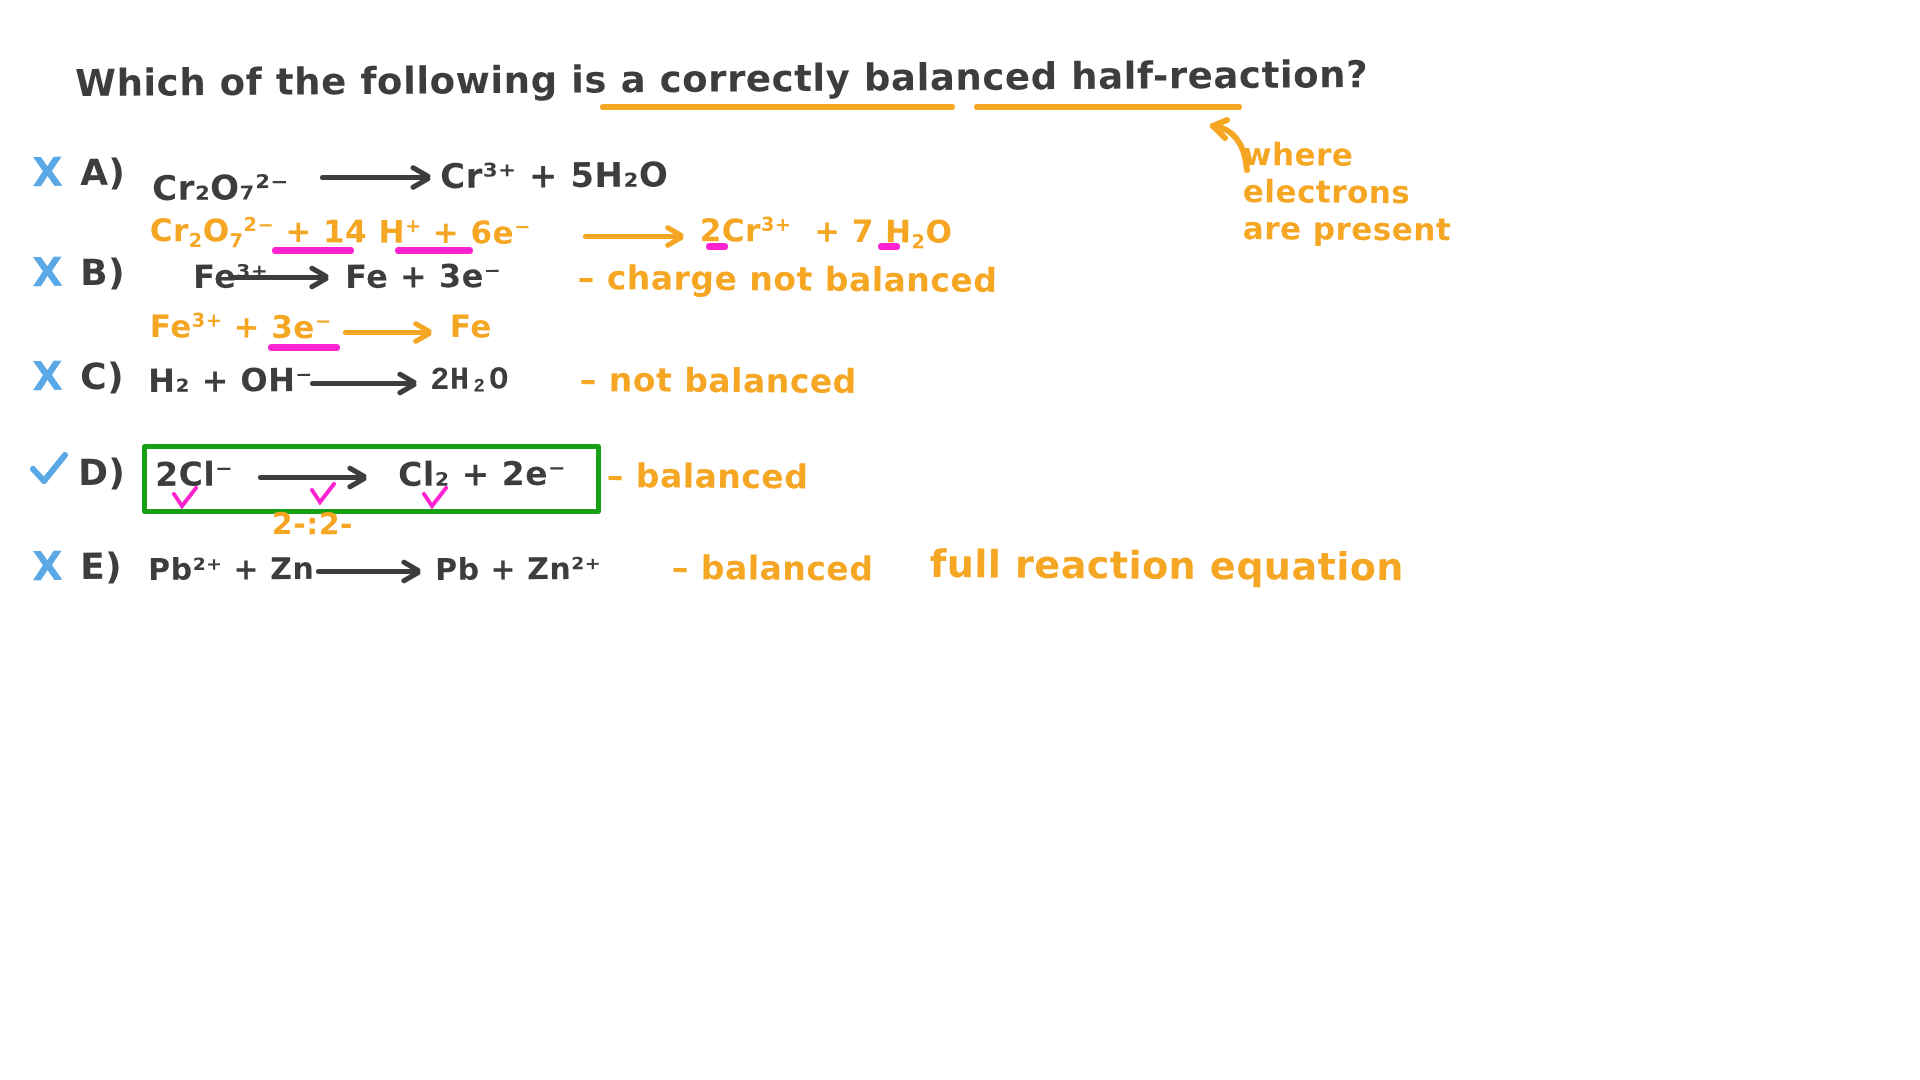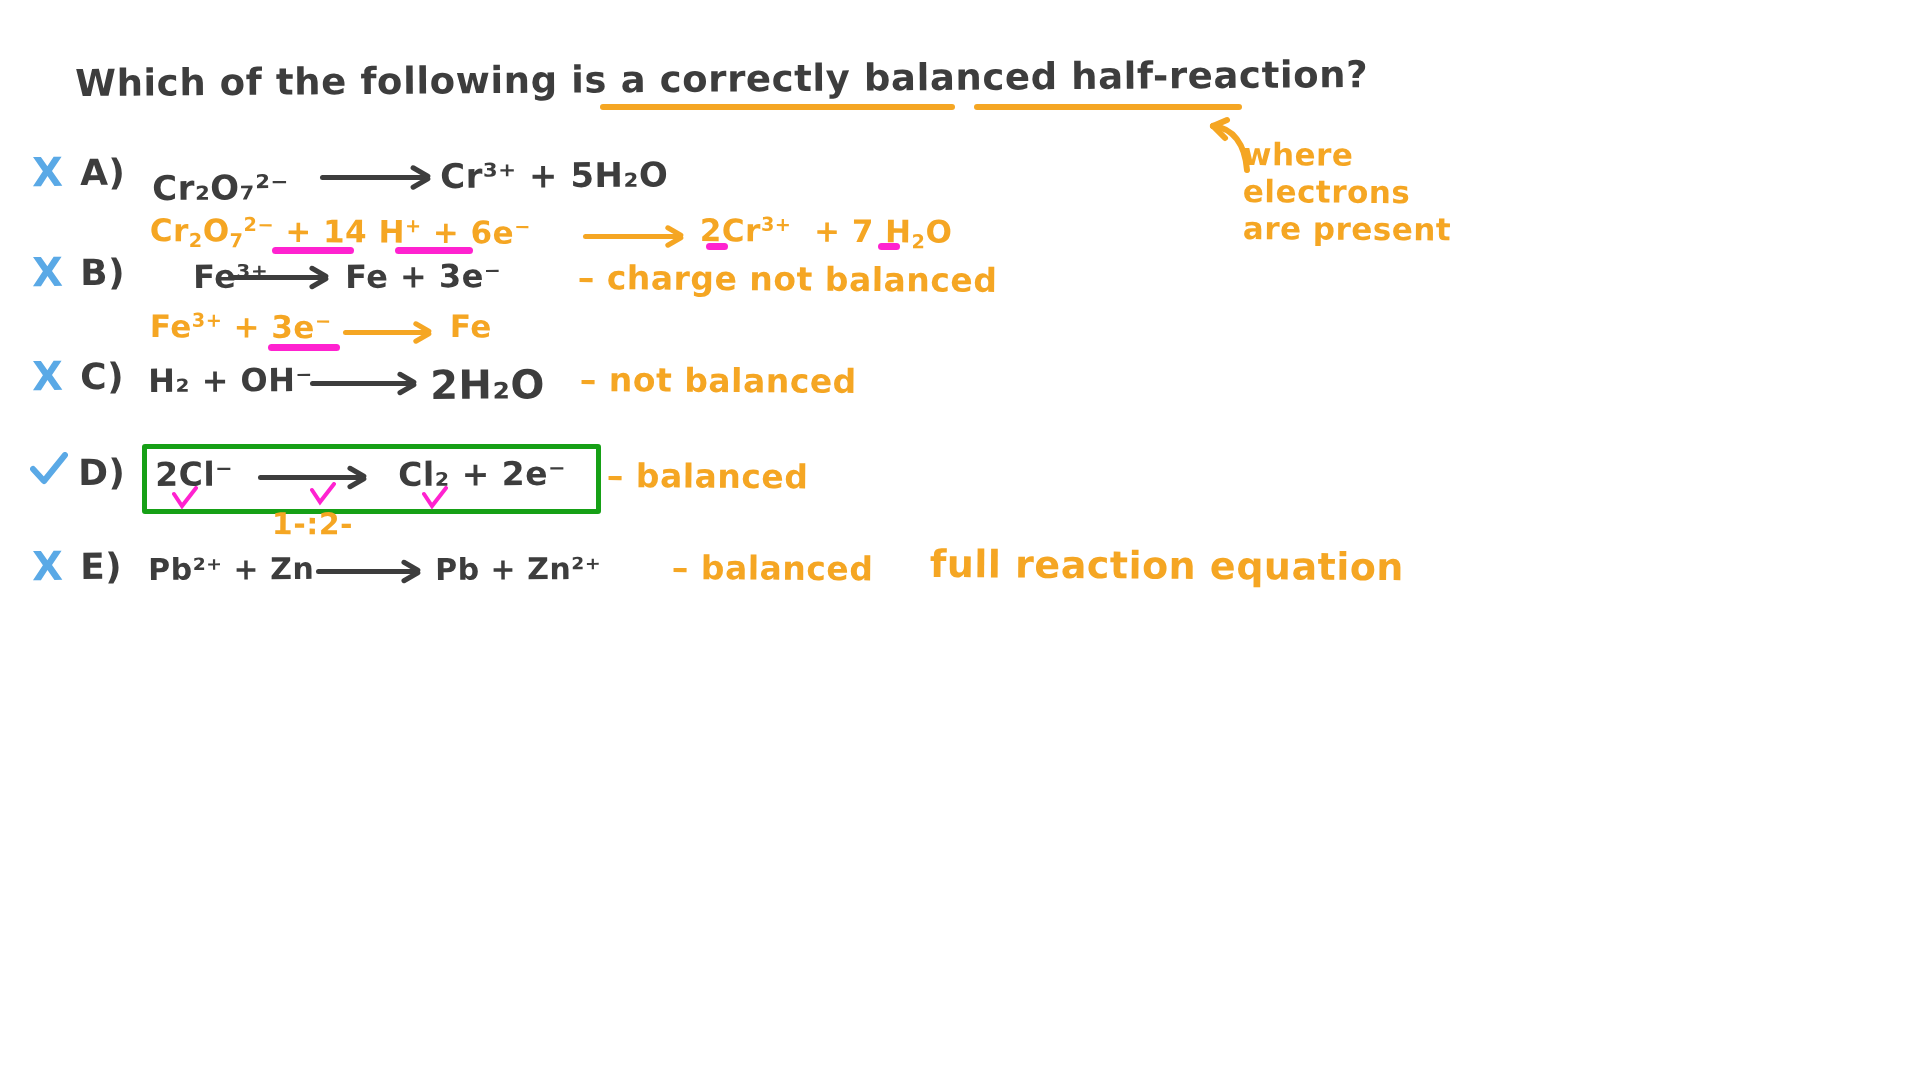--- a/index.html
+++ b/index.html
@@ -148,21 +148,21 @@
   <div class="mark-x slant1" style="left:32px;top:356px;">X</div>
   <div class="hw ink-dark slant2" style="left:80px;top:356px;font-size:36px;">C)</div>
   <div class="hw ink-dark slant2" style="left:148px;top:362px;font-size:32px;">
     <span>H₂ + OH⁻</span>
   </div>
   <div class="arrow dark" style="left:310px;top:374px;width:106px;height:14px;">
     <div class="shaft" style="width:106px;"></div>
     <div class="head-a" style="right:0;top:50%;width:21px;transform:rotate(30deg);"></div>
     <div class="head-b" style="right:0;top:50%;width:21px;transform:rotate(-30deg);"></div>
   </div>
-  <div class="hw ink-dark slant2" style="left:430px;top:362px;font-size:40px;">
+  <div class="hw ink-dark slant2" style="left:430px;top:362px;font-size:32px;font-family:Liberation Mono, monospace;">
     <span>2H₂O</span>
   </div>
   <div class="hw ink-orange slant3" style="left:580px;top:360px;font-size:33px;">– not balanced</div>
 
   <svg class="mark-check" style="left:30px;top:452px;" viewBox="0 0 38 34">
     <path d="M3 17 L 14 29 L 35 3" stroke="#5aa9e6" stroke-width="6" fill="none" stroke-linecap="round" stroke-linejoin="round"></path>
   </svg>
   <div class="hw ink-dark slant2" style="left:78px;top:452px;font-size:36px;">D)</div>
 
   <div id="green-box" style="left:142px;top:444px;width:449px;height:60px;"></div>
@@ -182,21 +182,21 @@
 
   <svg class="tick" style="left:172px;top:486px;" width="26" height="24" viewBox="0 0 26 24">
     <path d="M2 8 L 10 20 L 24 2" stroke="#ff22d0" stroke-width="4" fill="none" stroke-linecap="round"></path>
   </svg>
   <svg class="tick" style="left:310px;top:482px;" width="26" height="24" viewBox="0 0 26 24">
     <path d="M2 8 L 10 20 L 24 2" stroke="#ff22d0" stroke-width="4" fill="none" stroke-linecap="round"></path>
   </svg>
   <svg class="tick" style="left:422px;top:486px;" width="26" height="24" viewBox="0 0 26 24">
     <path d="M2 8 L 10 20 L 24 2" stroke="#ff22d0" stroke-width="4" fill="none" stroke-linecap="round"></path>
   </svg>
-  <div class="hw ink-orange slant3" style="left:272px;top:506px;font-size:30px;">1-:2-</div>
+  <div class="hw ink-orange slant3" style="left:272px;top:506px;font-size:30px;">2-:2-</div>
 
   <div class="mark-x slant1" style="left:32px;top:546px;">X</div>
   <div class="hw ink-dark slant2" style="left:80px;top:546px;font-size:36px;">E)</div>
   <div class="hw ink-dark slant2" style="left:148px;top:552px;font-size:30px;">
     <span>Pb²⁺ + Zn</span>
   </div>
   <div class="arrow dark" style="left:316px;top:562px;width:104px;height:14px;">
     <div class="shaft" style="width:104px;"></div>
     <div class="head-a" style="right:0;top:50%;width:21px;transform:rotate(30deg);"></div>
     <div class="head-b" style="right:0;top:50%;width:21px;transform:rotate(-30deg);"></div>

